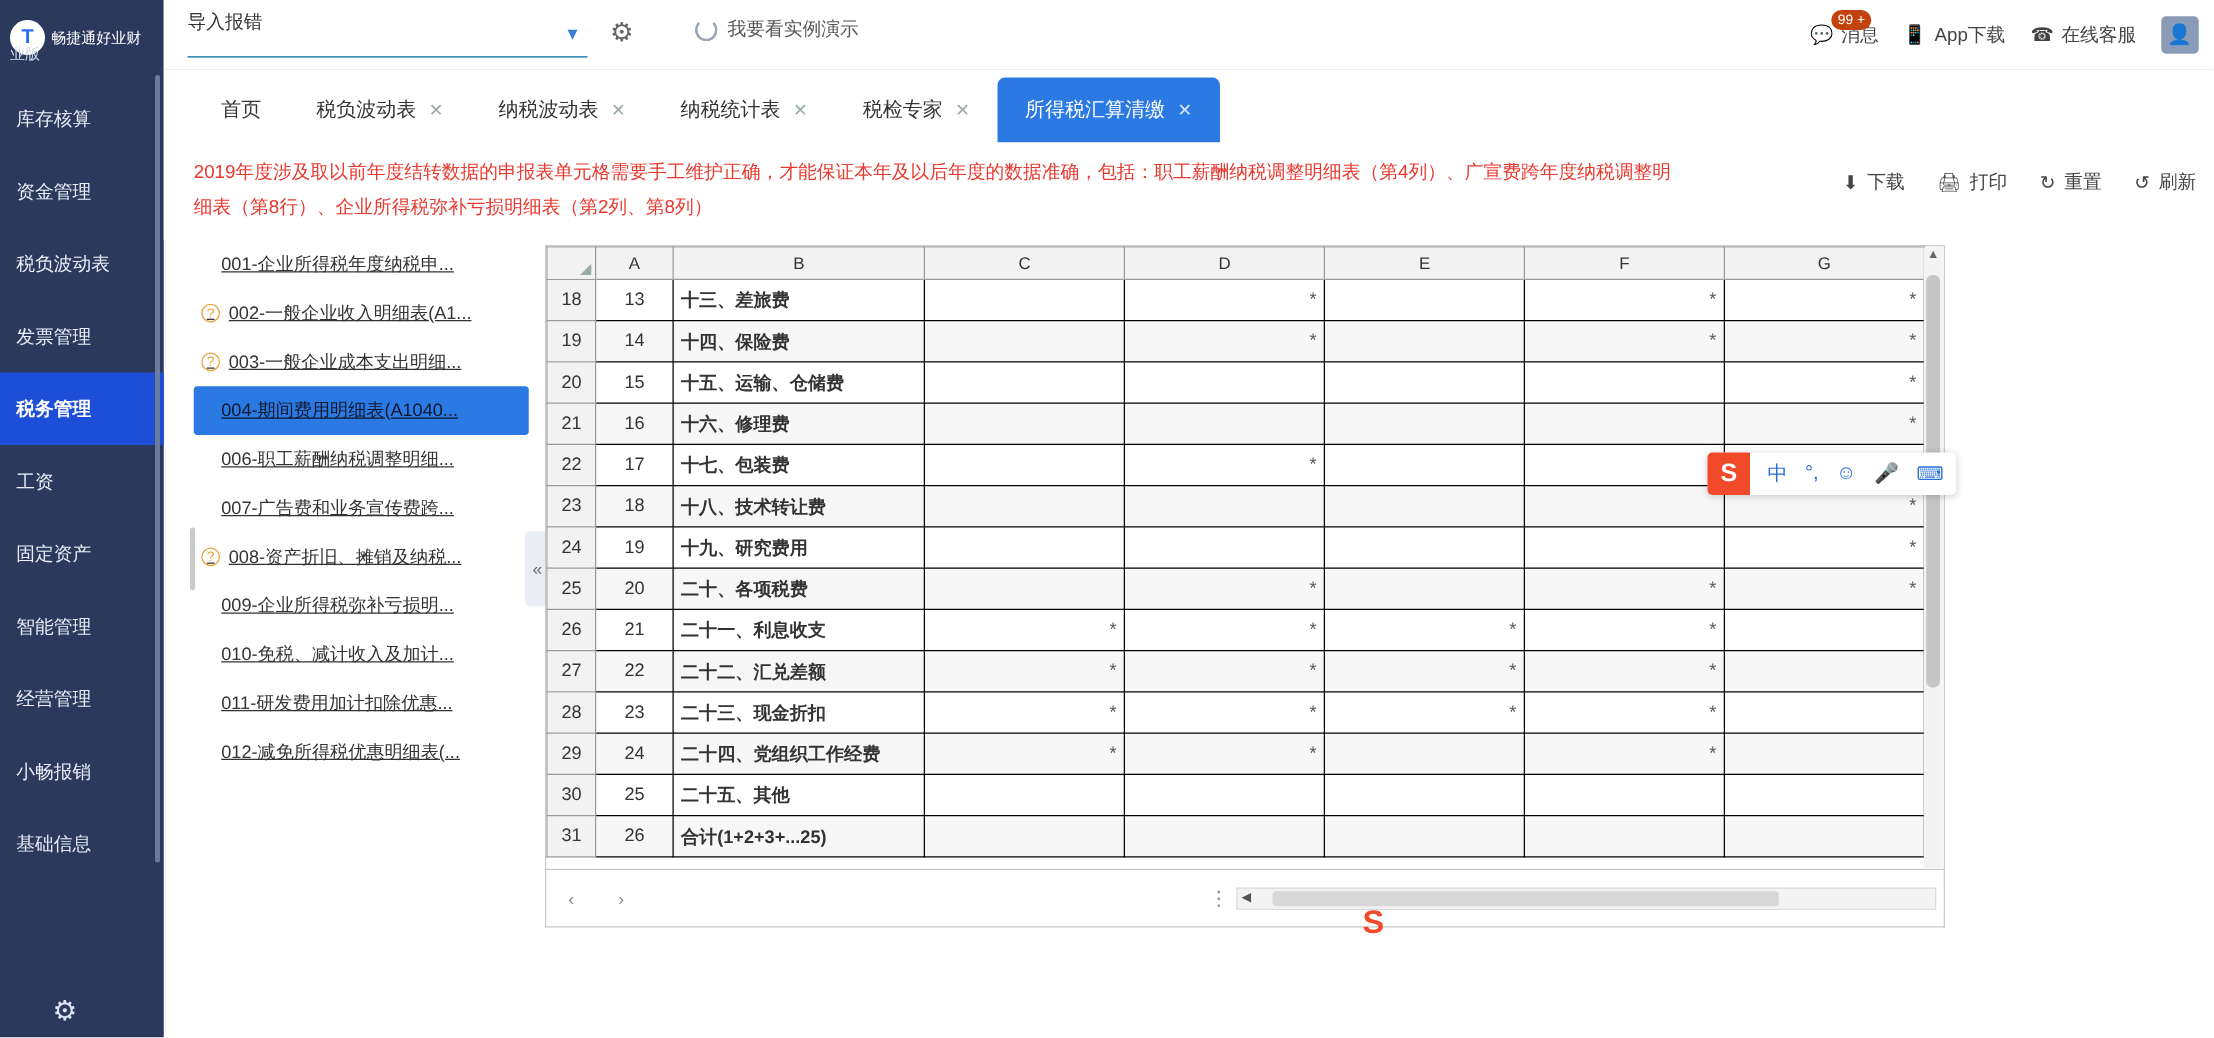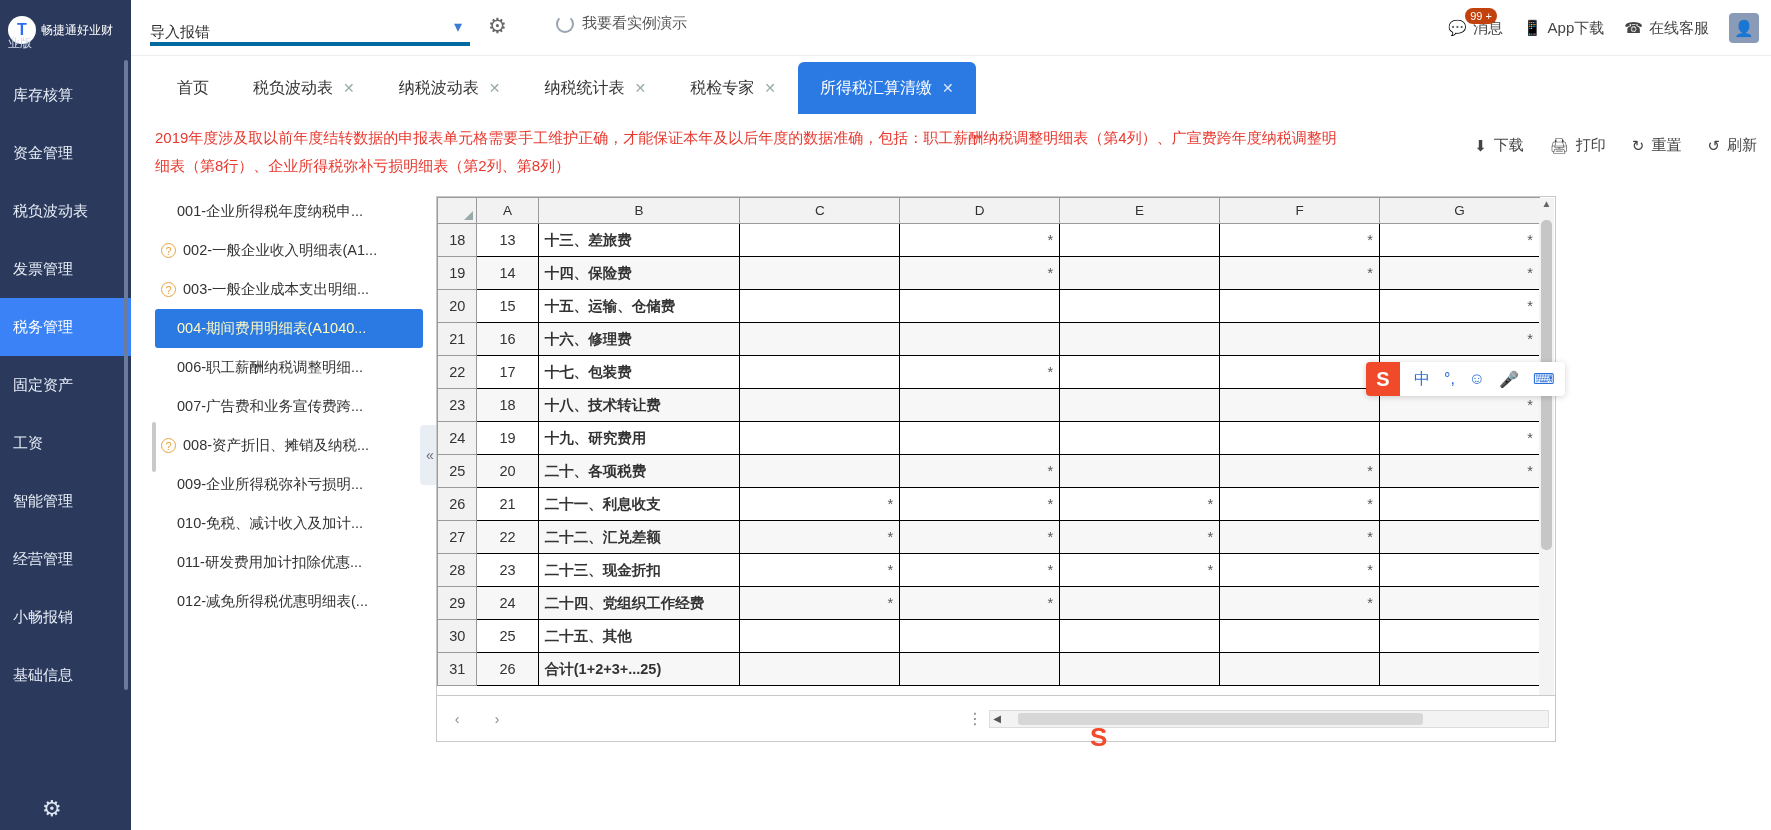--- a/index.html
+++ b/index.html
@@ -29,37 +29,37 @@
   }
   .brand-text { font-size:12px; line-height:15px; }
   .brand-sub {
     position:absolute; left:8px; top:35px; font-size:12px; color:#cfd8ea;
   }
   .nav { margin-top:10px; }
   .nav-item {
     height:58px; display:flex; align-items:center; padding-left:13px;
     font-size:15px; color:#e8edf7; cursor:pointer;
   }
-  .nav-item.active { background:#3b82f6; color:#fff; }
+  .nav-item.active { background:#1d4ed8; color:#fff;font-weight:bold; }
   .sidebar-scroll {
     position:absolute; left:124px; top:60px; width:4px; height:630px;
     background:#6b7b9e; border-radius:2px;
   }
   .gear-bottom {
     position:absolute; left:42px; bottom:8px; font-size:22px; color:#dfe6f3;
   }
 
   
   .topbar {
     position:absolute; left:131px; top:0; width:1640px; height:56px;
     background:#fff; border-bottom:1px solid #eee;
   }
   .search-box {
     position:absolute; left:19px; top:8px; width:320px; height:38px;
-    border-bottom:4px solid #0369a1; display:flex; align-items:flex-end;
+    border-bottom:1px solid #0369a1; display:flex; align-items:flex-start;
   }
   .search-box .txt { font-size:15px; color:#333; }
   .chev { position:absolute; right:8px; top:9px; color:#3a7bd5; font-size:16px; }
   .gear-top {
     position:absolute; left:357px; top:14px; font-size:21px; color:#666;
   }
   .demo-link {
     position:absolute; left:425px; top:14px; display:flex; align-items:center;
     gap:8px; color:#555; font-size:15px;
   }
@@ -105,23 +105,23 @@
   .act { display:flex; align-items:center; gap:7px; color:#444; font-size:15px; cursor:pointer; }
 
   
   .doclist {
     position:absolute; left:155px; top:192px; width:268px; height:560px;
     background:#fff;
   }
   .doc {
     height:39px; display:flex; align-items:center; gap:6px;
     padding-left:22px; font-size:14.5px; color:#333; cursor:pointer;
-    white-space:nowrap; overflow:hidden;
-  }
-  .doc.active { background:#2b7ae4; color:#fef9c3; border-radius:3px; }
+    white-space:nowrap; overflow:hidden;text-decoration:underline;
+  }
+  .doc.active { background:#2b7ae4; color:#0f172a; border-radius:3px; }
   .qmark {
     width:15px; height:15px; border-radius:50%; border:1px solid #e8a33d;
     color:#e8a33d; font-size:11px; display:flex; align-items:center;
     justify-content:center; flex:0 0 auto; margin-left:-16px; margin-right:1px;
   }
   .doc-scroll {
     position:absolute; left:-3px; top:230px; width:4px; height:50px;
     background:#c9c9c9; border-radius:2px;
   }
   .collapse-handle {
@@ -226,24 +226,24 @@
       <div class="nav-item">
           <span>税负波动表</span>
         </div>
       <div class="nav-item">
           <span>发票管理</span>
         </div>
       <div class="nav-item active">
           <span>税务管理</span>
         </div>
       <div class="nav-item">
+          <span>工资</span>
+        </div>
+      <div class="nav-item">
           <span>固定资产</span>
-        </div>
-      <div class="nav-item">
-          <span>工资</span>
         </div>
       <div class="nav-item">
           <span>智能管理</span>
         </div>
       <div class="nav-item">
           <span>经营管理</span>
         </div>
       <div class="nav-item">
           <span>小畅报销</span>
         </div>

